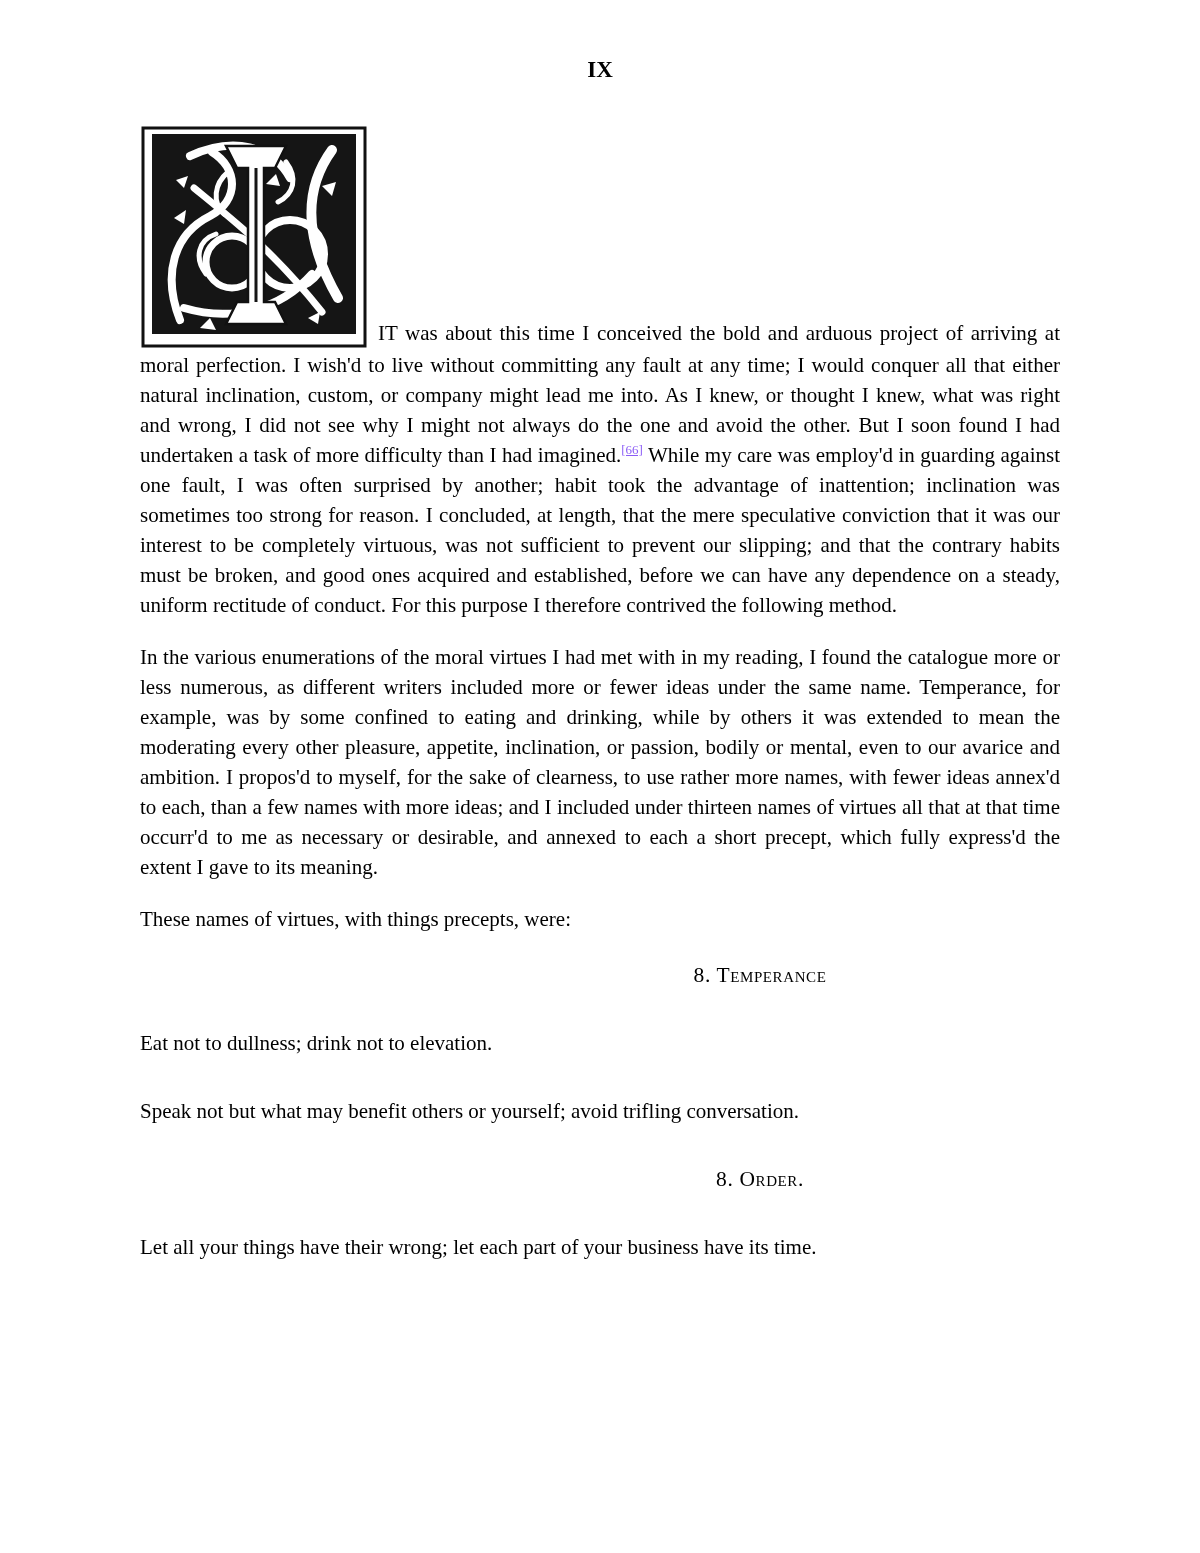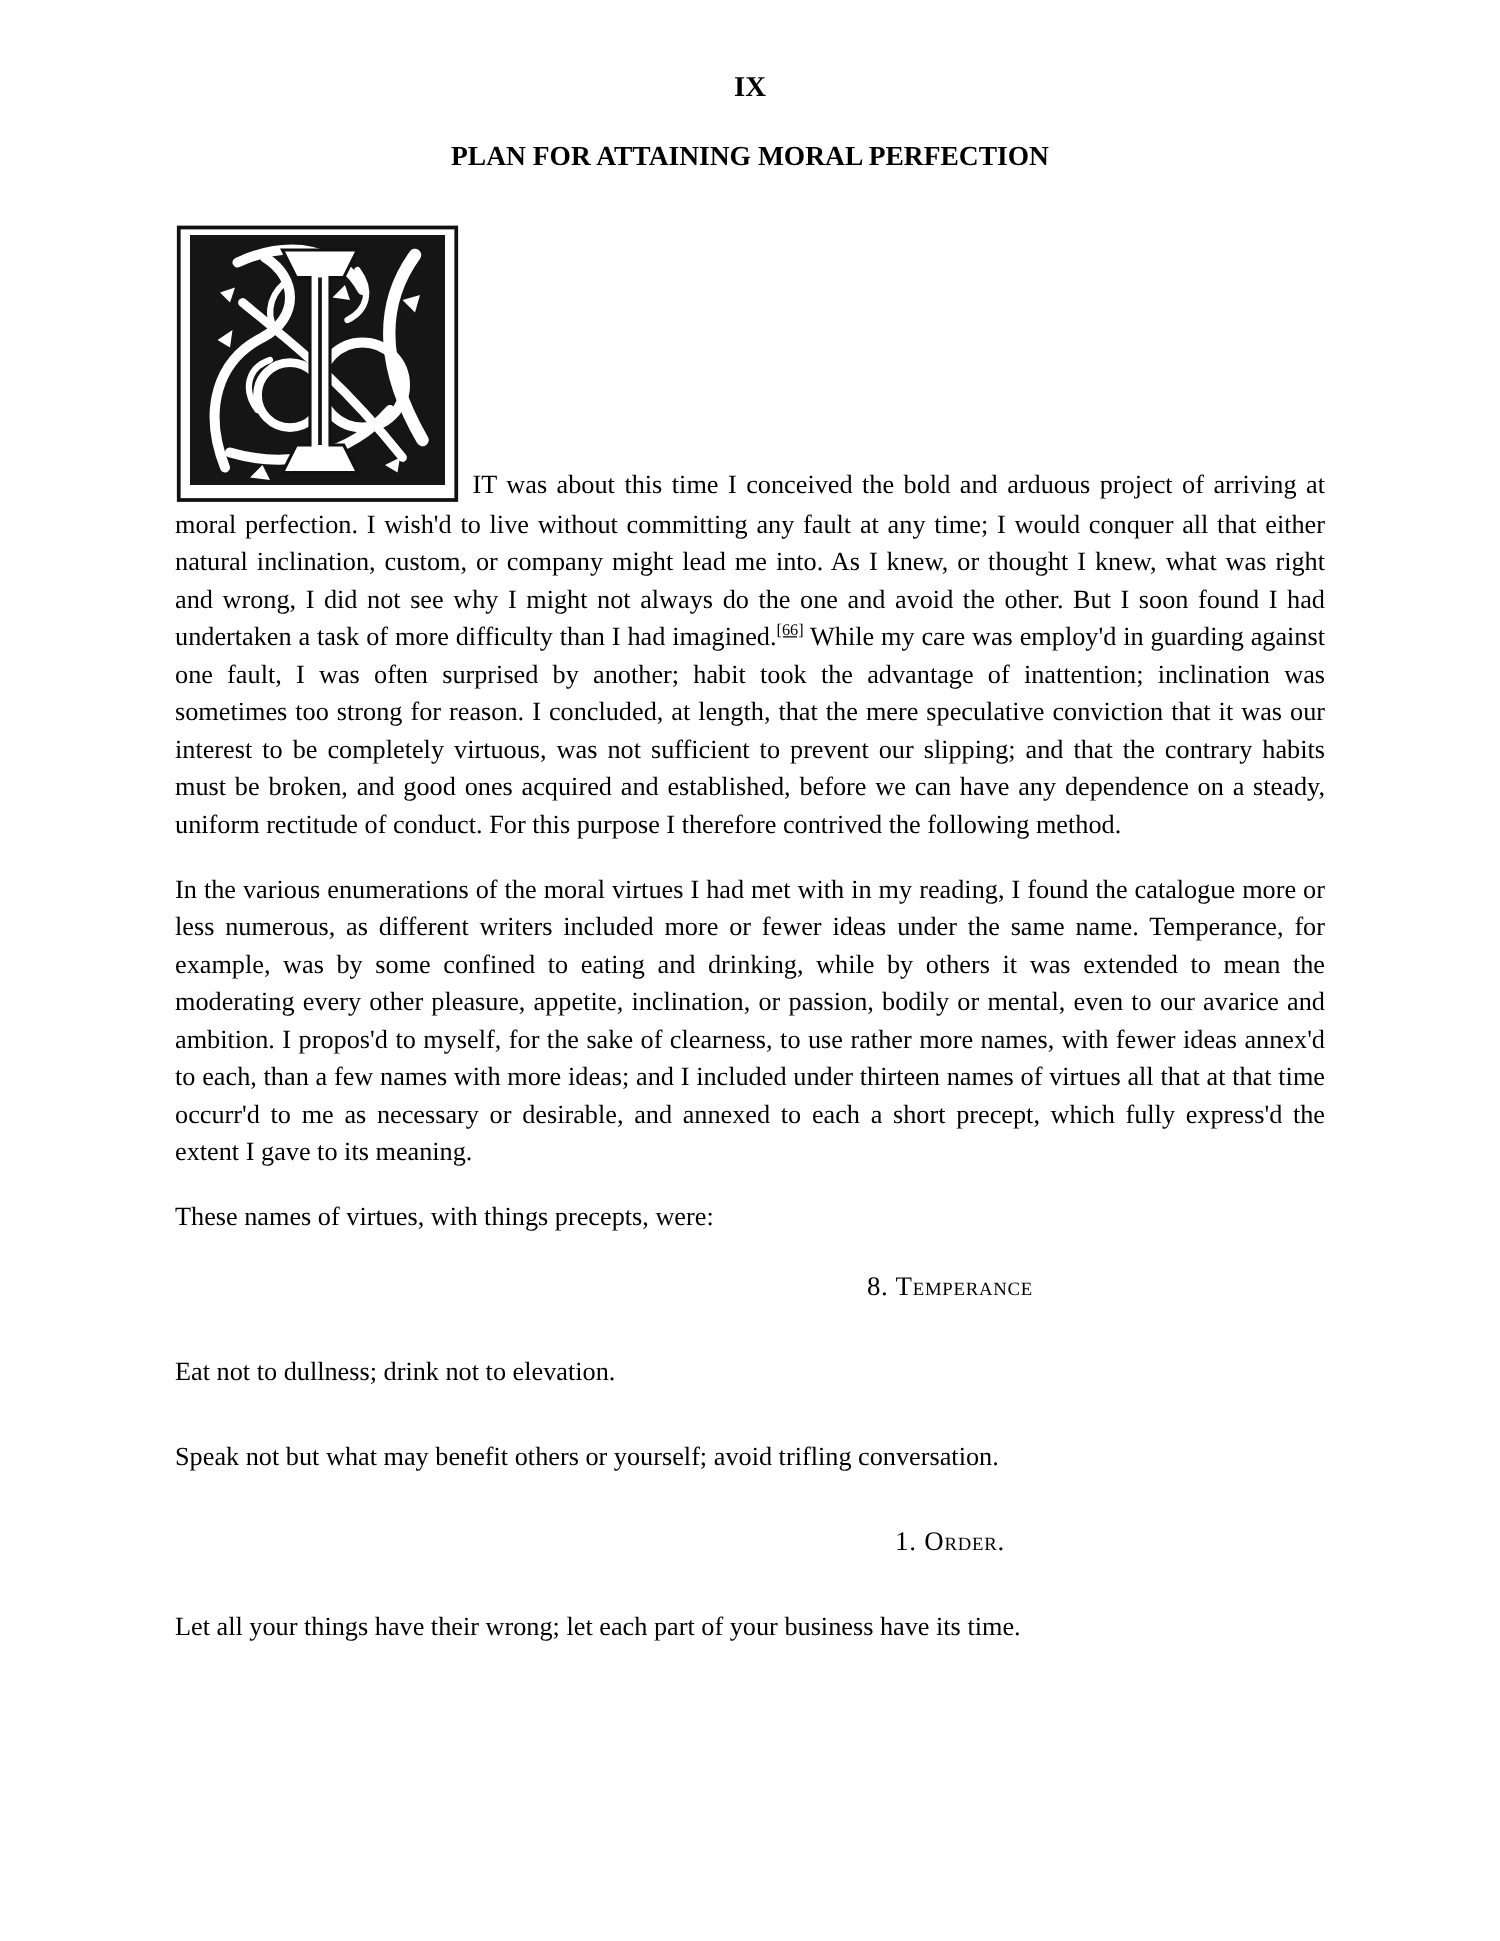--- a/index.html
+++ b/index.html
@@ -44,21 +44,21 @@
     margin-right: 8px;
     vertical-align: -10px;
   }
   .dropcap-wrap svg { display: block; }
   sup.footnote {
     font-size: 13px;
     line-height: 0;
     vertical-align: super;
   }
   sup.footnote a {
-    color: #000000;
+    color: #8b5cf6;
     text-decoration: underline;
     cursor: pointer;
   }
   h3.virtue-heading {
     font-size: 21.5px;
     line-height: 30px;
     font-weight: normal;
     font-variant: small-caps;
     letter-spacing: 0.6px;
     text-align: center;
@@ -71,21 +71,20 @@
     text-align: left;
   }
 </style>
 </head>
 <body>
 
 <div class="page">
 
   <h1 class="chapter-number">IX</h1>
 
-  <h2 class="chapter-title">PLAN FOR ATTAINING MORAL PERFECTION</h2>
 
   <p class="body-text justified first-paragraph">
     <span class="dropcap-wrap">
       <svg viewBox="0 0 230 228" width="230" height="228" xmlns="http://www.w3.org/2000/svg" aria-hidden="true">
 
         <rect x="3" y="6" width="222" height="218" fill="#ffffff" stroke="#111111" stroke-width="3"></rect>
 
         <rect x="12" y="12" width="204" height="200" fill="#151515"></rect>
 
         <g stroke="#ffffff" fill="none" stroke-linecap="round">
@@ -120,16 +119,16 @@
 
   <p class="body-text justified">In the various enumerations of the moral virtues I had met with in my reading, I found the catalogue more or less numerous, as different writers included more or fewer ideas under the same name. Temperance, for example, was by some confined to eating and drinking, while by others it was extended to mean the moderating every other pleasure, appetite, inclination, or passion, bodily or mental, even to our avarice and ambition. I propos'd to myself, for the sake of clearness, to use rather more names, with fewer ideas annex'd to each, than a few names with more ideas; and I included under thirteen names of virtues all that at that time occurr'd to me as necessary or desirable, and annexed to each a short precept, which fully express'd the extent I gave to its meaning.</p>
 
   <p class="body-text">These names of virtues, with things precepts, were:</p>
 
   <h3 class="virtue-heading">8. Temperance</h3>
   <p class="precept">Eat not to dullness; drink not to elevation.</p>
 
   <p class="precept">Speak not but what may benefit others or yourself; avoid trifling conversation.</p>
 
-  <h3 class="virtue-heading">1. Order.</h3>
+  <h3 class="virtue-heading">8. Order.</h3>
   <p class="precept">Let all your things have their wrong; let each part of your business have its time.</p>
 
 </div>
 
 </body></html>

